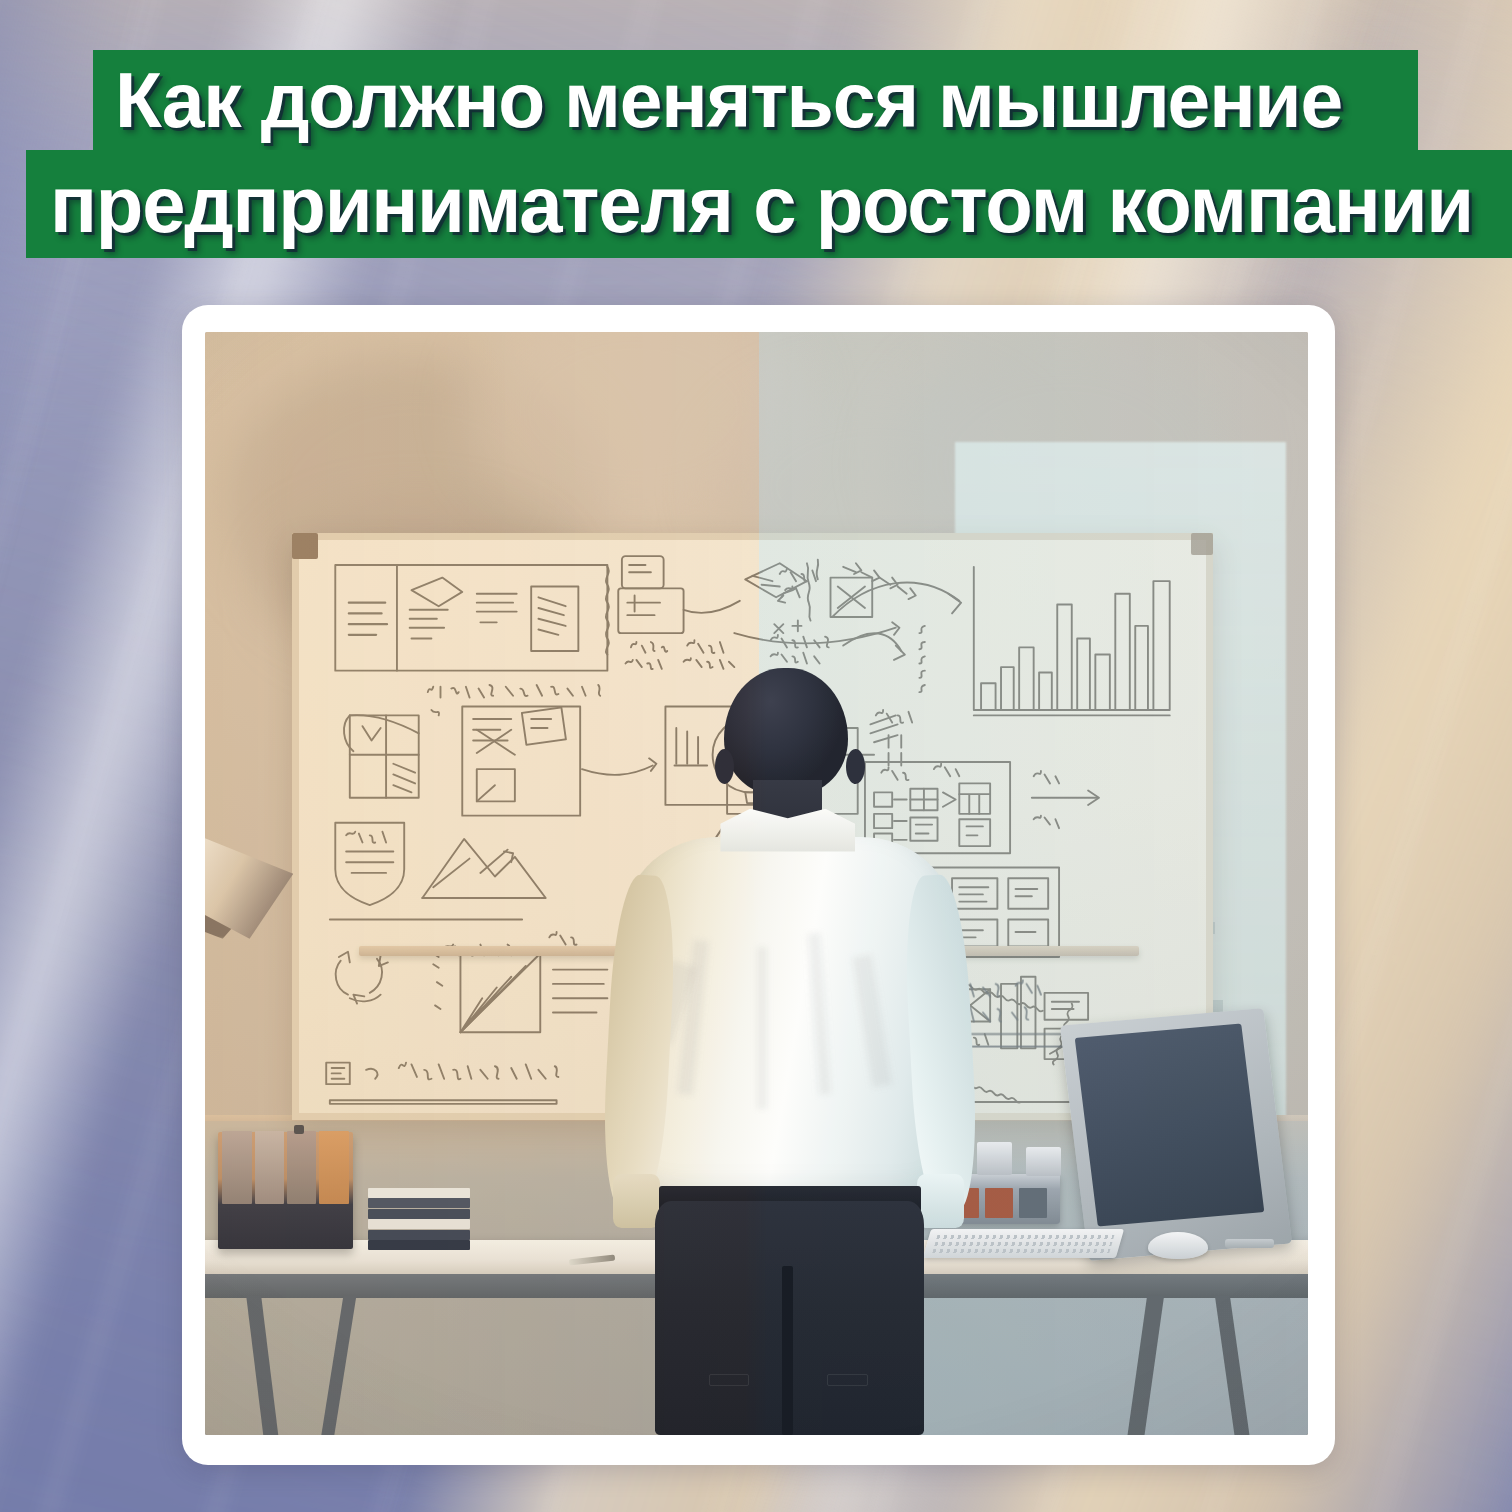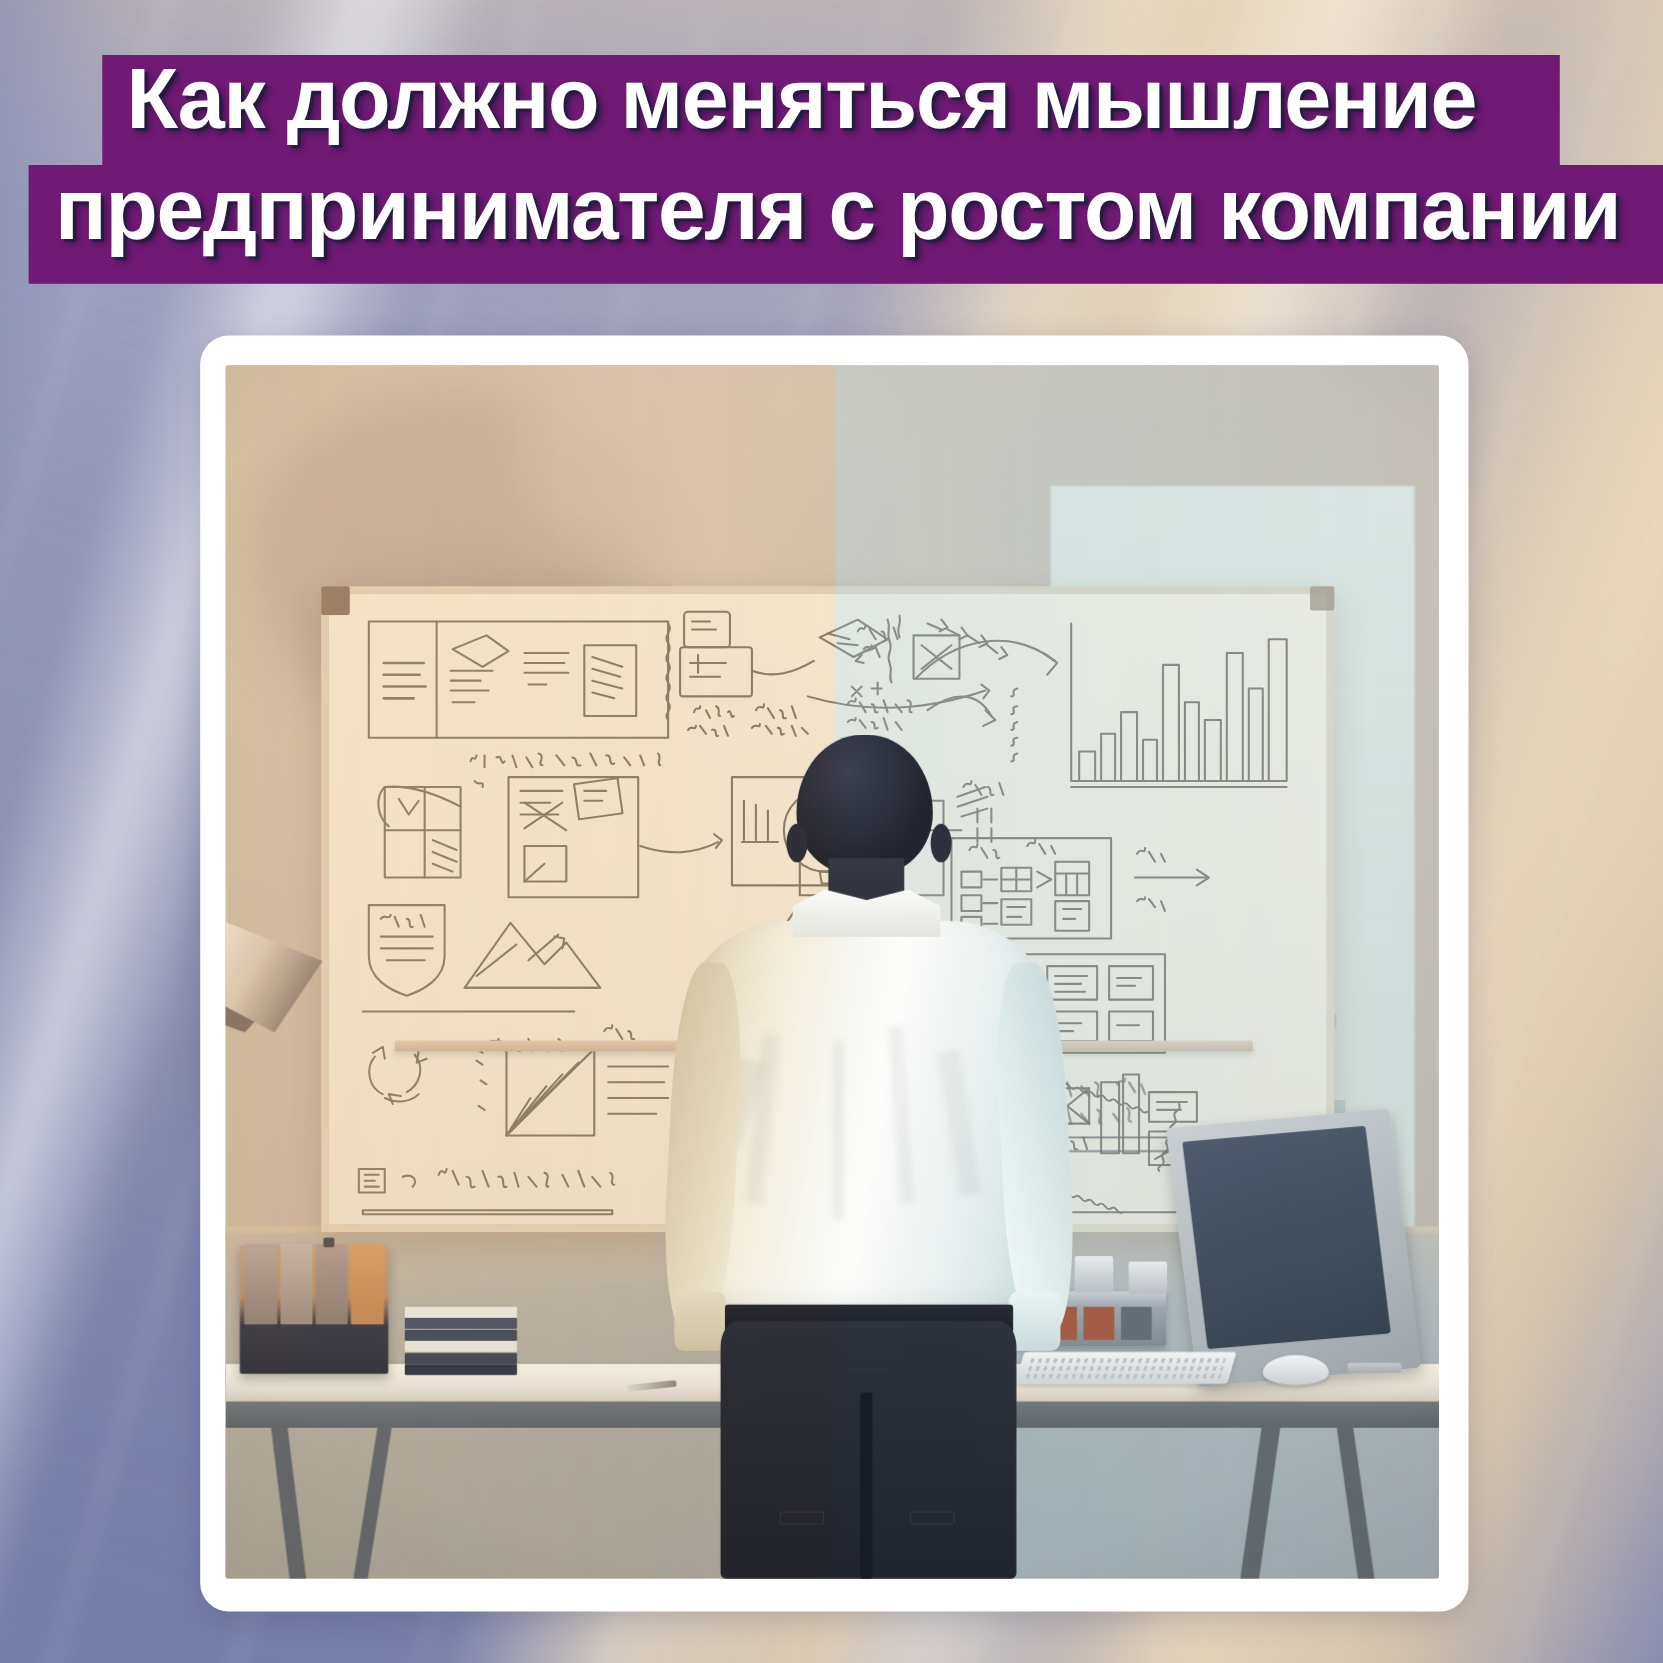--- a/index.html
+++ b/index.html
@@ -77,22 +77,22 @@
       repeating-linear-gradient(106deg,
         rgba(255,255,255,0) 0px, rgba(255,255,255,0) 58px,
         rgba(255,255,255,.17) 64px, rgba(255,255,255,0) 74px,
         rgba(255,255,255,0) 160px);
     filter:blur(9px);opacity:.8;
   }
 
   
   .title-wrap{position:absolute;left:0;top:0;width:1512px;}
   .band{
-    position:absolute;background:#701a75;
-    display:flex;
+    position:absolute;background:#15803d;
+    display:flex;align-items:center;
     box-sizing:border-box;
   }
   #band1{left:93px;top:50px;width:1325px;height:100px;padding-left:22px;}
   #band2{left:26px;top:150px;width:1493px;height:108px;padding-left:24px;}
   .ttl{
     color:#ffffff;
     font-family:"Liberation Sans", sans-serif;
     font-weight:bold;
     font-size:78px;
     line-height:1;

